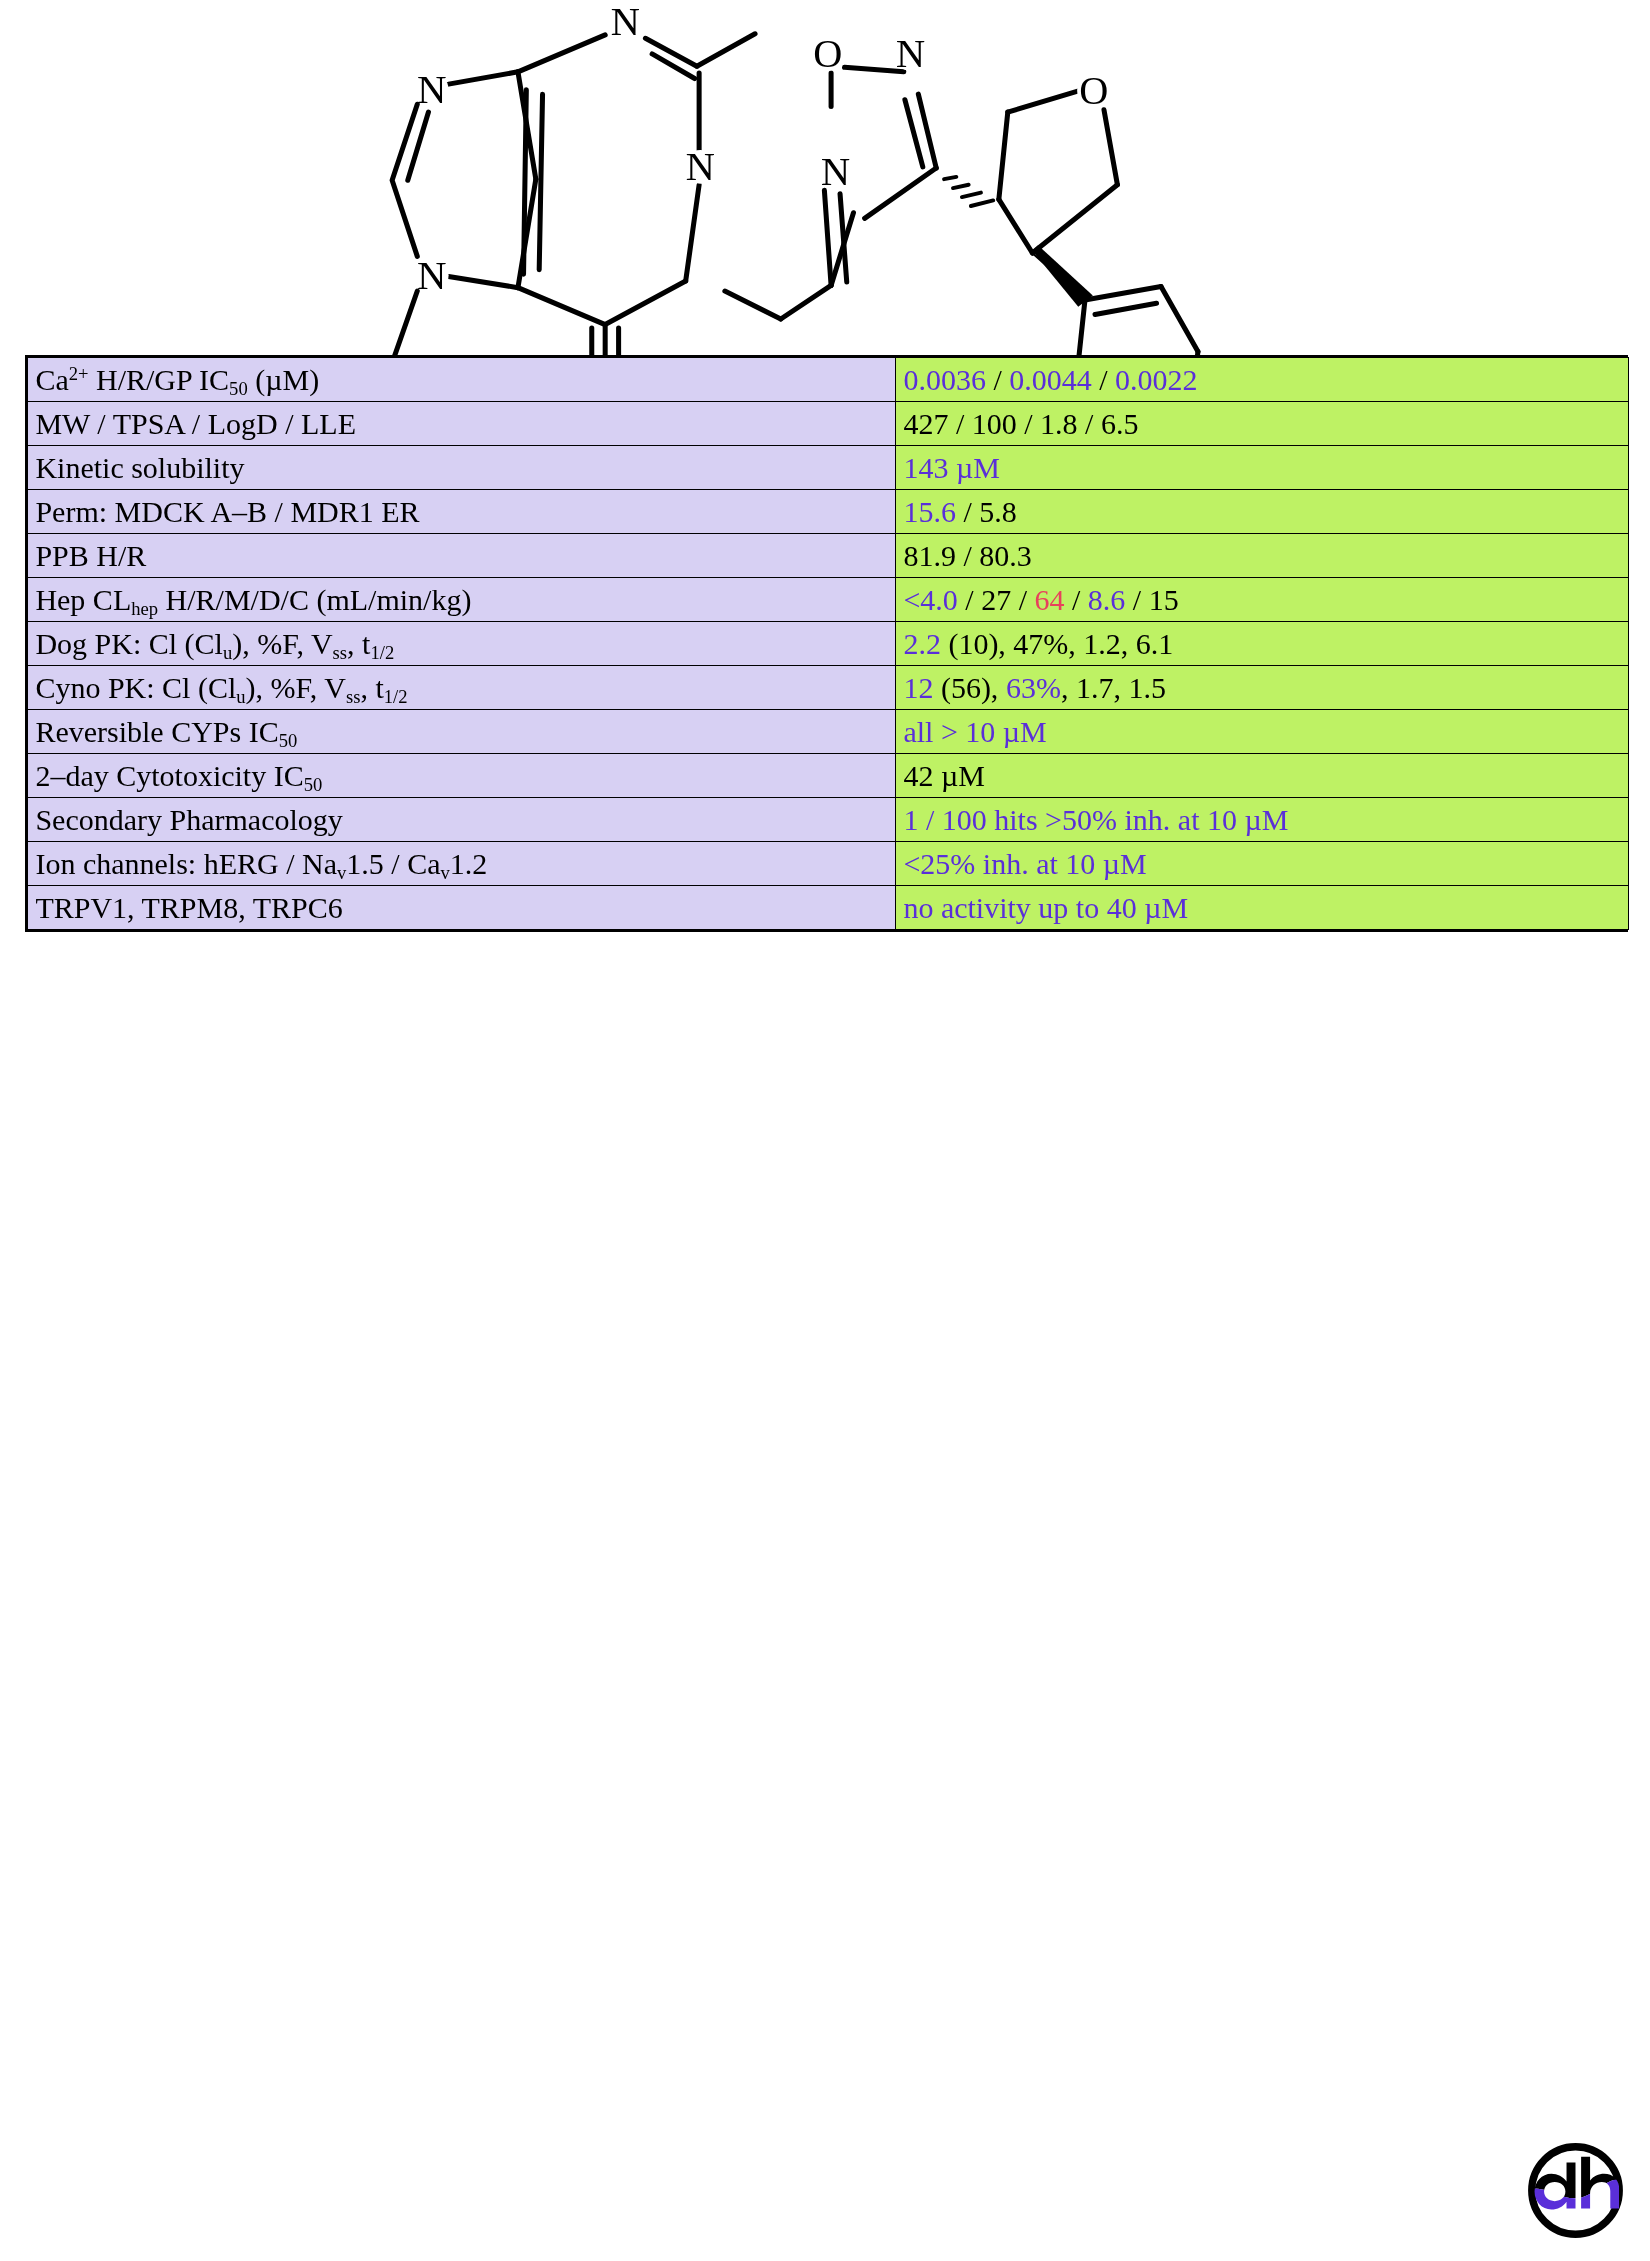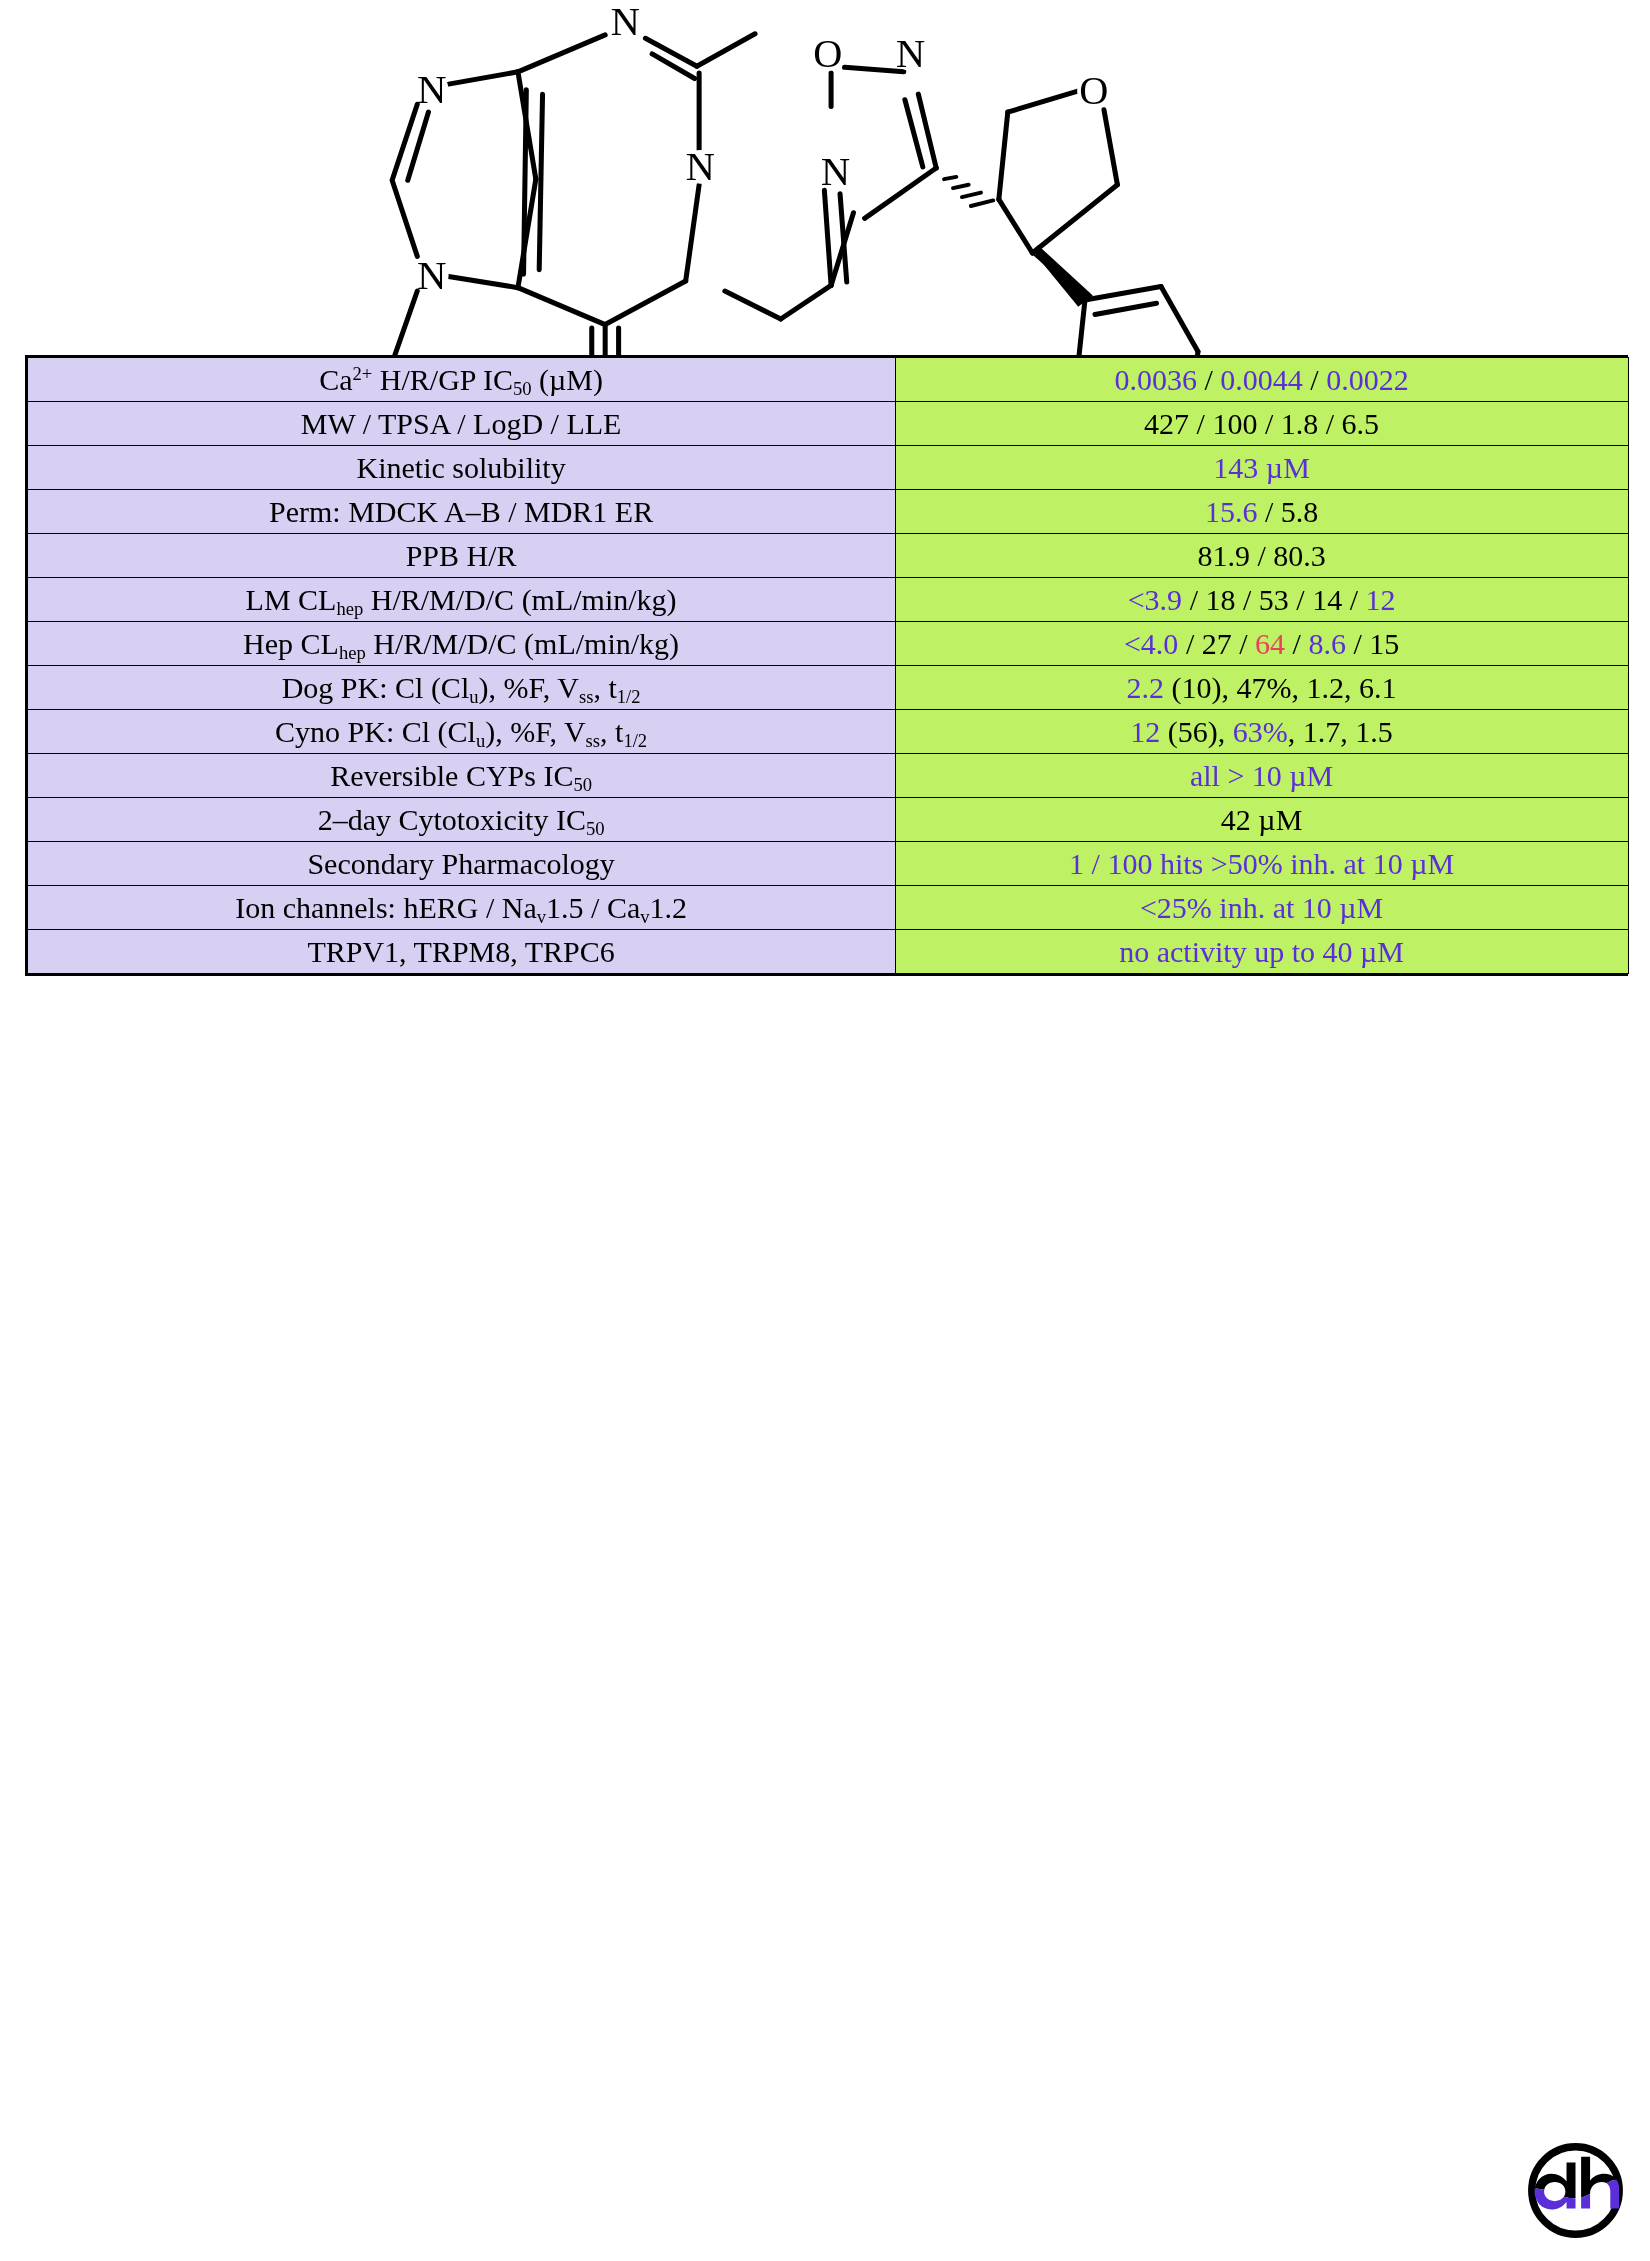--- a/index.html
+++ b/index.html
@@ -27,21 +27,21 @@
   }
   table.props{
     width:100%;border-collapse:collapse;table-layout:fixed;
   }
   table.props col.c1{width:868px;}
   table.props col.c2{width:733px;}
 
   table.props td{
     border:1.7px solid #000;
     padding:0 7.8px;
-    text-align:center;
+    text-align:left;
     vertical-align:middle;
     height:43px;
     line-height:1.05;
     white-space:nowrap;
     overflow:hidden;
     font-family:Liberation Serif, serif;
   }
   table.props td.label{
     background:#d7d0f3;
     color:#000;
@@ -202,24 +202,20 @@
             <td class="label">Kinetic solubility</td>
             <td class="value"><span class="pp">143 µM</span></td>
           </tr>
           <tr>
             <td class="label">Perm: MDCK A–B / MDR1 ER</td>
             <td class="value"><span class="pp">15.6</span> / 5.8</td>
           </tr>
           <tr>
             <td class="label">PPB H/R</td>
             <td class="value">81.9 / 80.3</td>
-          </tr>
-          <tr>
-            <td class="label">LM CL<sub>hep</sub> H/R/M/D/C (mL/min/kg)</td>
-            <td class="value"><span class="pp">&lt;3.9</span> / 18 / 53 / 14 / <span class="pp">12</span></td>
           </tr>
           <tr>
             <td class="label">Hep CL<sub>hep</sub> H/R/M/D/C (mL/min/kg)</td>
             <td class="value"><span class="pp">&lt;4.0</span> / 27 / <span class="rr">64</span> / <span class="pp">8.6</span> / 15</td>
           </tr>
           <tr>
             <td class="label">Dog PK: Cl (Cl<sub>u</sub>), %F, V<sub>ss</sub>, t<span class="frac">1/2</span></td>
             <td class="value"><span class="pp">2.2</span> (10), 47%, 1.2, 6.1</td>
           </tr>
           <tr>

